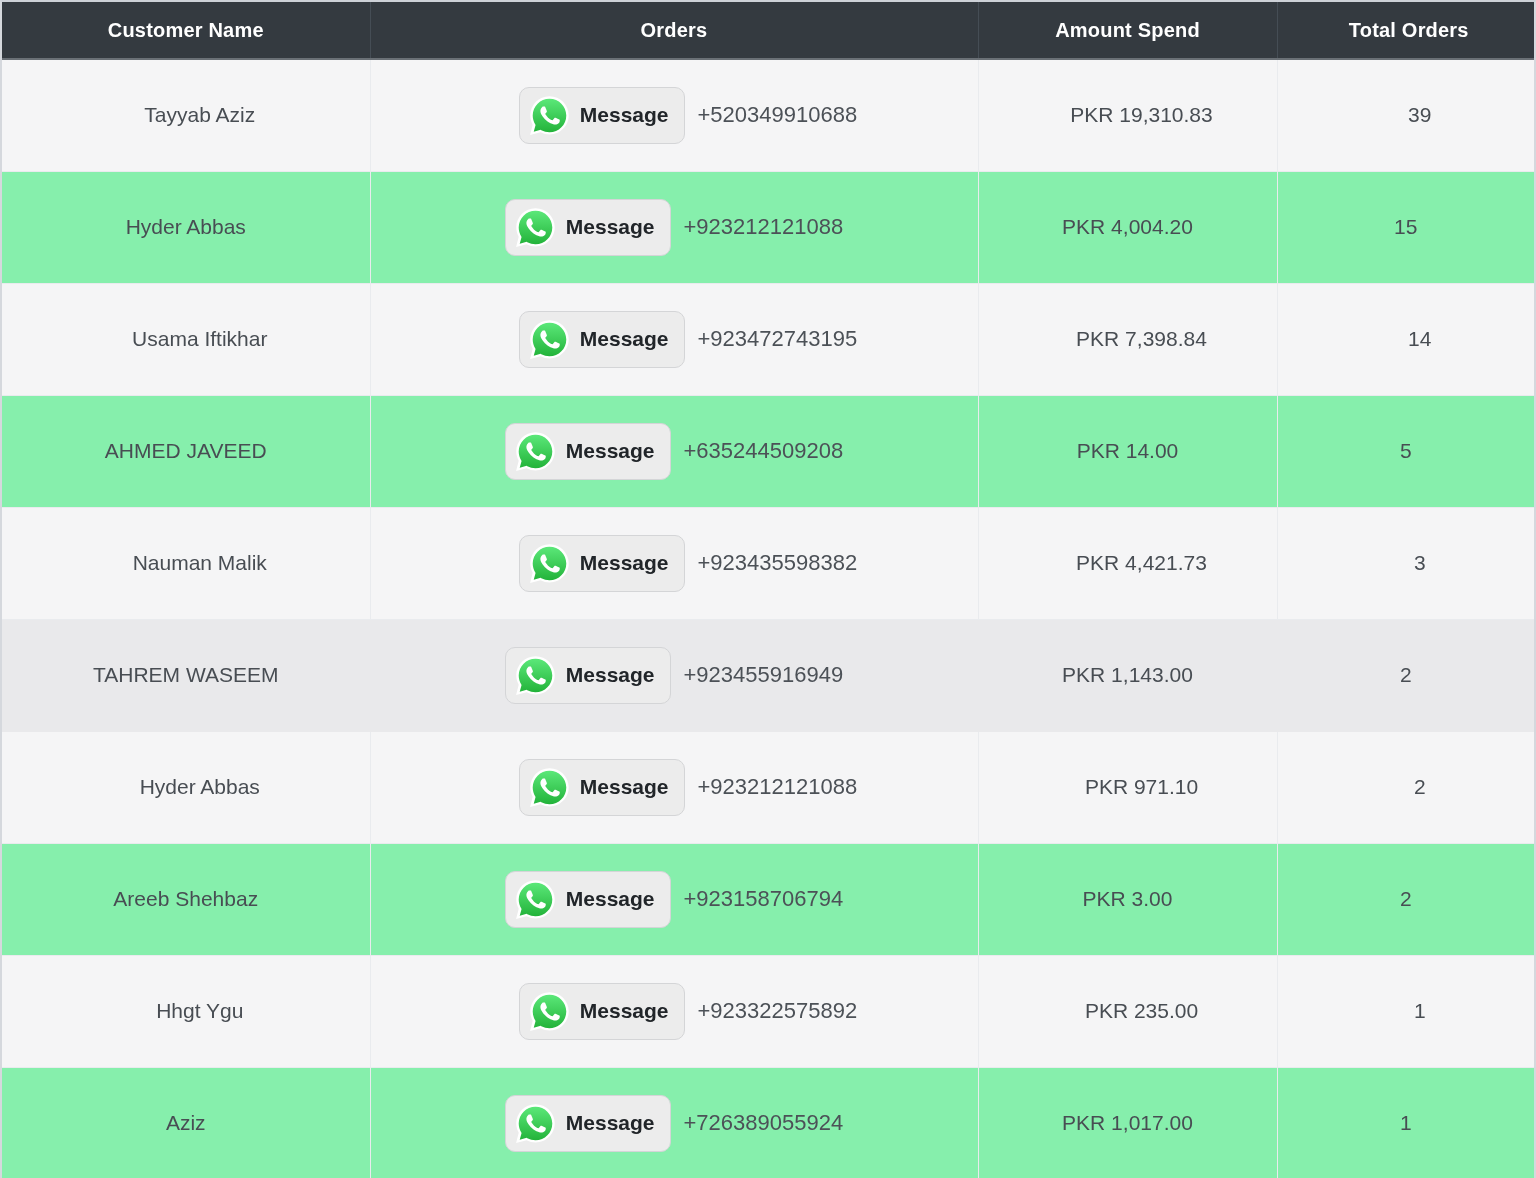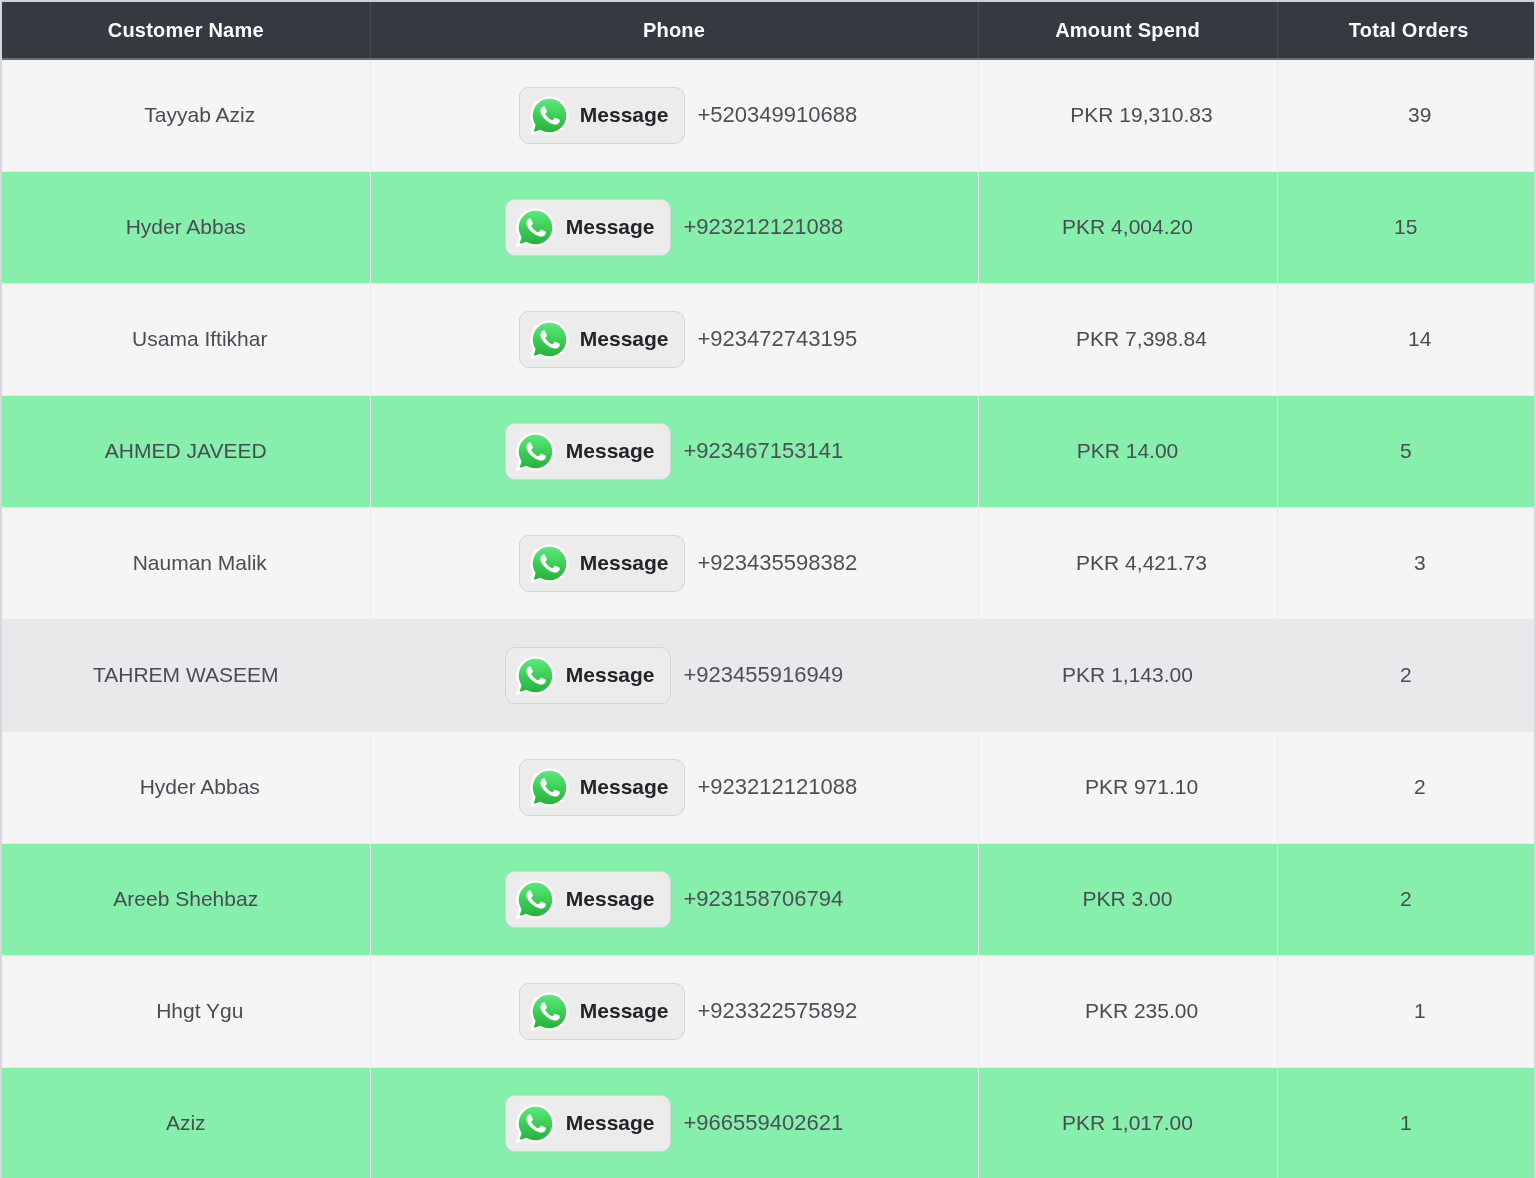--- a/index.html
+++ b/index.html
@@ -103,21 +103,21 @@
   <table class="customers">
     <colgroup>
       <col class="c-name">
         <col class="c-phone">
         <col class="c-amount">
         <col class="c-orders">
     </colgroup>
     <thead>
       <tr>
         <th>Customer Name</th>
-        <th>Phone</th>
+        <th>Orders</th>
         <th>Amount Spend</th>
         <th>Total Orders</th>
       </tr>
     </thead>
     <tbody>
         <tr class="striped">
     <td>
       <span class="name-value">Tayyab Aziz</span>
     </td>
     <td>
@@ -203,21 +203,21 @@
         <a class="msg-btn">
           <span class="wa-icon">
             <svg viewBox="0 0 32 32">
               <path fill="#ffffff" d="M16 .9C7.7.9 1 7.6 1 15.9c0 2.64.69 5.1 1.9 7.25L.85 31.15l8.18-2.14A15.1 15.1 0 0 0 16 30.9c8.3 0 15-6.7 15-15S24.3.9 16 .9z"></path>
               <path fill="url(#wa-grad)" d="M16 2.9C8.76 2.9 2.9 8.76 2.9 16c0 2.48.69 4.8 1.89 6.78l.33.55-1.44 5.27 5.42-1.42.53.31A13.03 13.03 0 0 0 16 29.1c7.24 0 13.1-5.86 13.1-13.1S23.24 2.9 16 2.9z"></path>
               <path fill="#ffffff" transform="scale(1.3333)" d="M17.42 14.25c-.28-.14-1.65-.81-1.9-.9-.26-.1-.44-.14-.63.14-.18.28-.72.9-.88 1.09-.16.18-.33.2-.6.07-.28-.14-1.18-.44-2.25-1.39-.83-.74-1.39-1.66-1.55-1.94-.16-.28-.02-.43.12-.57.13-.12.28-.32.42-.49.14-.16.19-.28.28-.46.1-.19.05-.35-.02-.49-.07-.14-.63-1.52-.86-2.08-.23-.55-.46-.47-.63-.48h-.53c-.19 0-.49.07-.75.35-.26.28-.98.96-.98 2.33s1 2.7 1.14 2.89c.14.18 1.97 3 4.77 4.21.67.29 1.19.46 1.6.59.67.21 1.28.18 1.76.11.54-.08 1.65-.67 1.89-1.32.23-.65.23-1.21.16-1.32-.07-.12-.26-.19-.54-.33z"></path>
             </svg>
           </span>
           <span class="msg-label">Message</span>
         </a>
-        <span class="phone-number">+923467153141</span>
+        <span class="phone-number">+635244509208</span>
       </div>
     </td>
     <td>
       <span class="amount-value">PKR 14.00</span>
     </td>
     <td>
       <span class="orders-value">5</span>
     </td>
   </tr>
         <tr class="striped">
@@ -359,21 +359,21 @@
         <a class="msg-btn">
           <span class="wa-icon">
             <svg viewBox="0 0 32 32">
               <path fill="#ffffff" d="M16 .9C7.7.9 1 7.6 1 15.9c0 2.64.69 5.1 1.9 7.25L.85 31.15l8.18-2.14A15.1 15.1 0 0 0 16 30.9c8.3 0 15-6.7 15-15S24.3.9 16 .9z"></path>
               <path fill="url(#wa-grad)" d="M16 2.9C8.76 2.9 2.9 8.76 2.9 16c0 2.48.69 4.8 1.89 6.78l.33.55-1.44 5.27 5.42-1.42.53.31A13.03 13.03 0 0 0 16 29.1c7.24 0 13.1-5.86 13.1-13.1S23.24 2.9 16 2.9z"></path>
               <path fill="#ffffff" transform="scale(1.3333)" d="M17.42 14.25c-.28-.14-1.65-.81-1.9-.9-.26-.1-.44-.14-.63.14-.18.28-.72.9-.88 1.09-.16.18-.33.2-.6.07-.28-.14-1.18-.44-2.25-1.39-.83-.74-1.39-1.66-1.55-1.94-.16-.28-.02-.43.12-.57.13-.12.28-.32.42-.49.14-.16.19-.28.28-.46.1-.19.05-.35-.02-.49-.07-.14-.63-1.52-.86-2.08-.23-.55-.46-.47-.63-.48h-.53c-.19 0-.49.07-.75.35-.26.28-.98.96-.98 2.33s1 2.7 1.14 2.89c.14.18 1.97 3 4.77 4.21.67.29 1.19.46 1.6.59.67.21 1.28.18 1.76.11.54-.08 1.65-.67 1.89-1.32.23-.65.23-1.21.16-1.32-.07-.12-.26-.19-.54-.33z"></path>
             </svg>
           </span>
           <span class="msg-label">Message</span>
         </a>
-        <span class="phone-number">+966559402621</span>
+        <span class="phone-number">+726389055924</span>
       </div>
     </td>
     <td>
       <span class="amount-value">PKR 1,017.00</span>
     </td>
     <td>
       <span class="orders-value">1</span>
     </td>
   </tr>
       </tbody>

